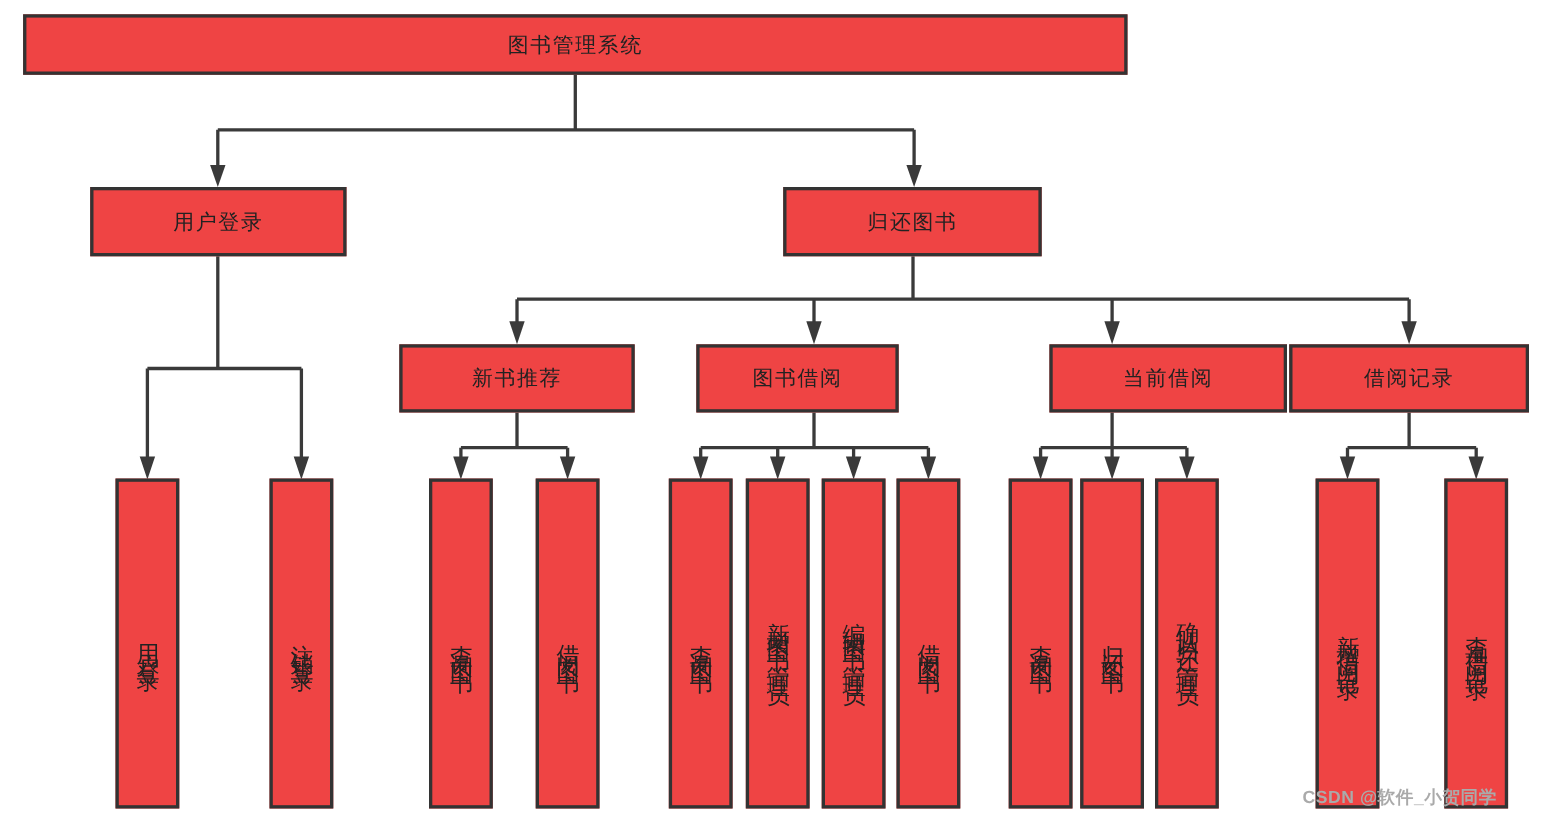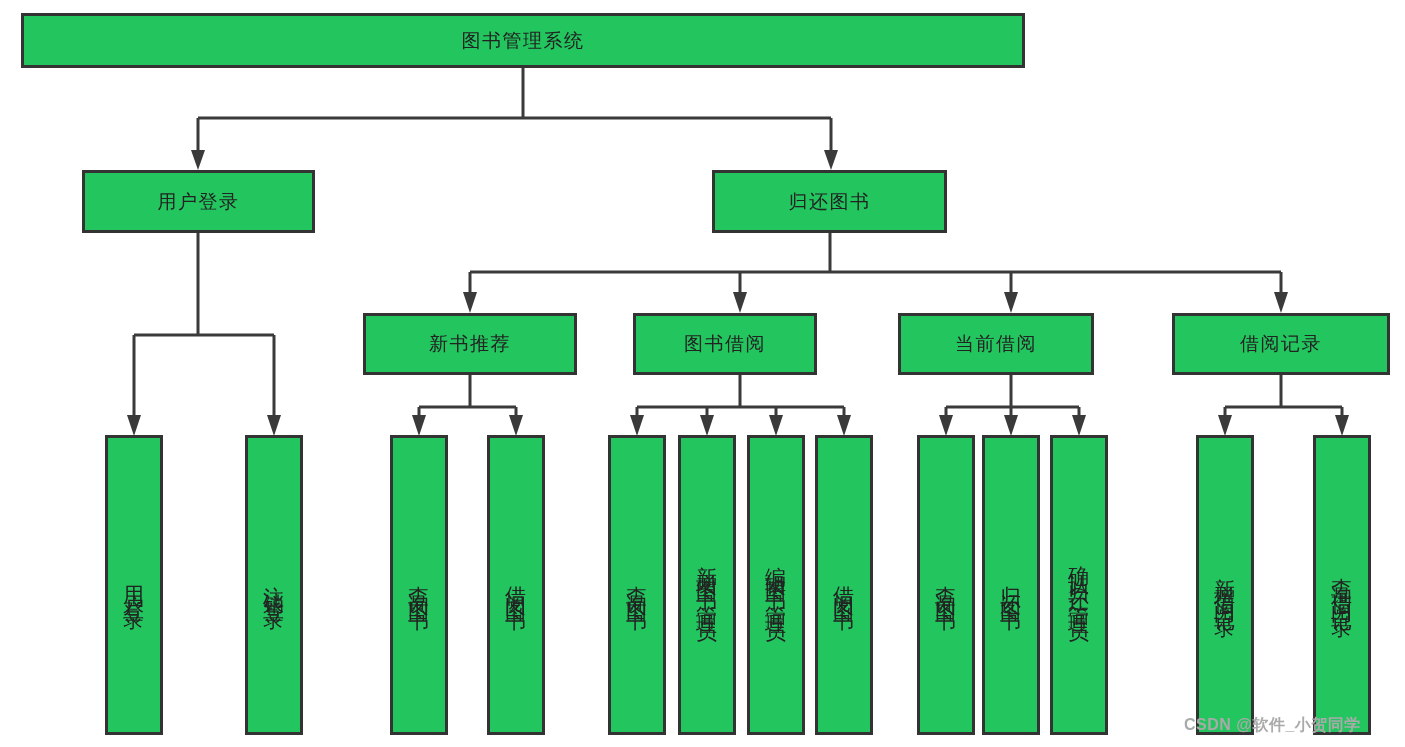--- a/index.html
+++ b/index.html
@@ -4,32 +4,32 @@
 <style>
   html, body { margin:0; padding:0; background:#ffffff; }
   .stage {
     position:relative; width:1405px; height:747px; background:#ffffff;
     font-family:"Liberation Sans", sans-serif; overflow:hidden;
   }
   .connectors { position:absolute; left:0; top:0; z-index:0; }
   .connectors path.wire { stroke:#3a3a3a; stroke-width:3; fill:none; }
   .connectors path.head { fill:#3a3a3a; stroke:none; }
   .node {
-    position:absolute; box-sizing:border-box; background:#22c55e;
+    position:absolute; box-sizing:border-box; background:#ef4444;
     border:3px solid #333333; color:#222222; z-index:1;
     display:flex; align-items:center; justify-content:center;
   }
   .hlabel { font-size:19px; letter-spacing:1.5px; white-space:nowrap; }
   .root  { left:21px;  top:13px;  width:1004px; height:55px; }
   .l2a   { left:82px;  top:170px; width:233px;  height:63px; }
   .l2b   { left:712px; top:170px; width:235px;  height:63px; }
   .l3    { top:313px; height:62px; }
   .l3a   { left:363px;  width:214px; }
   .l3b   { left:633px;  width:184px; }
-  .l3c   { left:898px;  width:196px; }
+  .l3c   { left:954px;  width:216px; }
   .l3d   { left:1172px; width:218px; }
   .leaf  { top:435px; width:58px; height:300px; }
   .vlabel {
     writing-mode:vertical-rl; text-orientation:mixed;
     font-size:21px; line-height:1; letter-spacing:8px; white-space:nowrap;
   }
   .lf1  { left:105px; }  .lf2  { left:245px; }
   .lf3  { left:390px; }  .lf4  { left:487px; }
   .lf5  { left:608px; }  .lf6  { left:678px; }
   .lf7  { left:747px; }  .lf8  { left:815px; }

